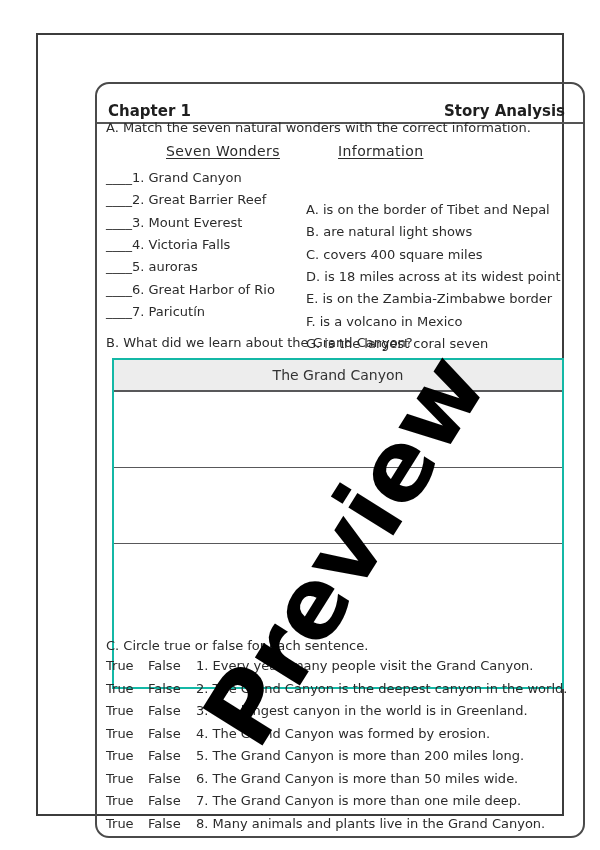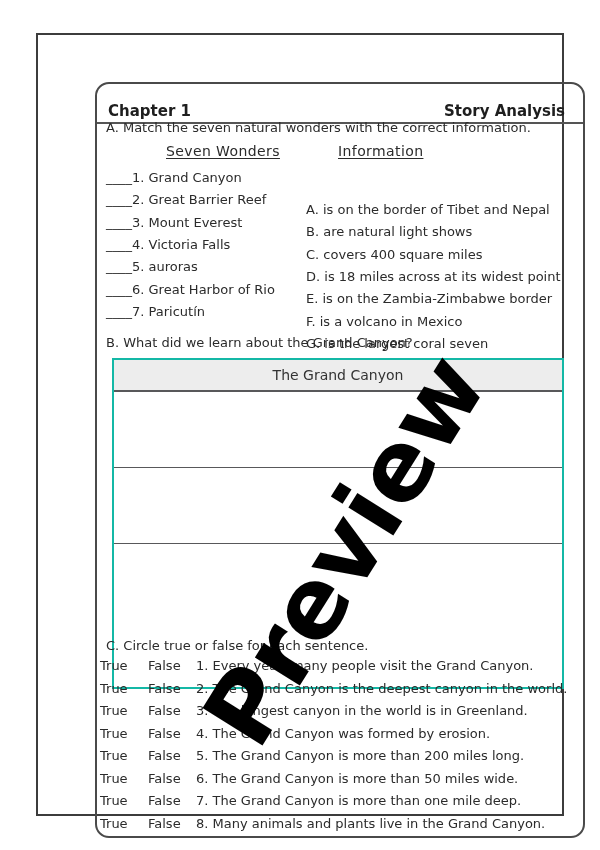--- a/index.html
+++ b/index.html
@@ -46,21 +46,21 @@
   }
   .gc-table .t-header {
     height:32px; background:#ededed; border-bottom:2px solid #58585a;
     display:flex; align-items:center; justify-content:center;
     font-size:14px; color:#333;
   }
   .gc-table .t-row { height:76px; border-bottom:1.5px solid #58585a; }
   .gc-table .t-row:last-child { border-bottom:none; }
 
   .tf-row { position:absolute; left:0; width:100%; height:16px; font-size:13px; white-space:nowrap; }
-  .tf-true  { position:absolute; left:3px; }
+  .tf-true  { position:absolute; left:9px; }
   .tf-false { position:absolute; left:51px; }
   .tf-sentence { position:absolute; left:99px; }
 
   .watermark {
     position:absolute; left:345px; top:550px;
     transform:translate(-50%,-50%) rotate(-58deg);
     font-size:97px; font-weight:bold; color:#000;
     white-space:nowrap; z-index:10; pointer-events:none;
   }
 </style>

